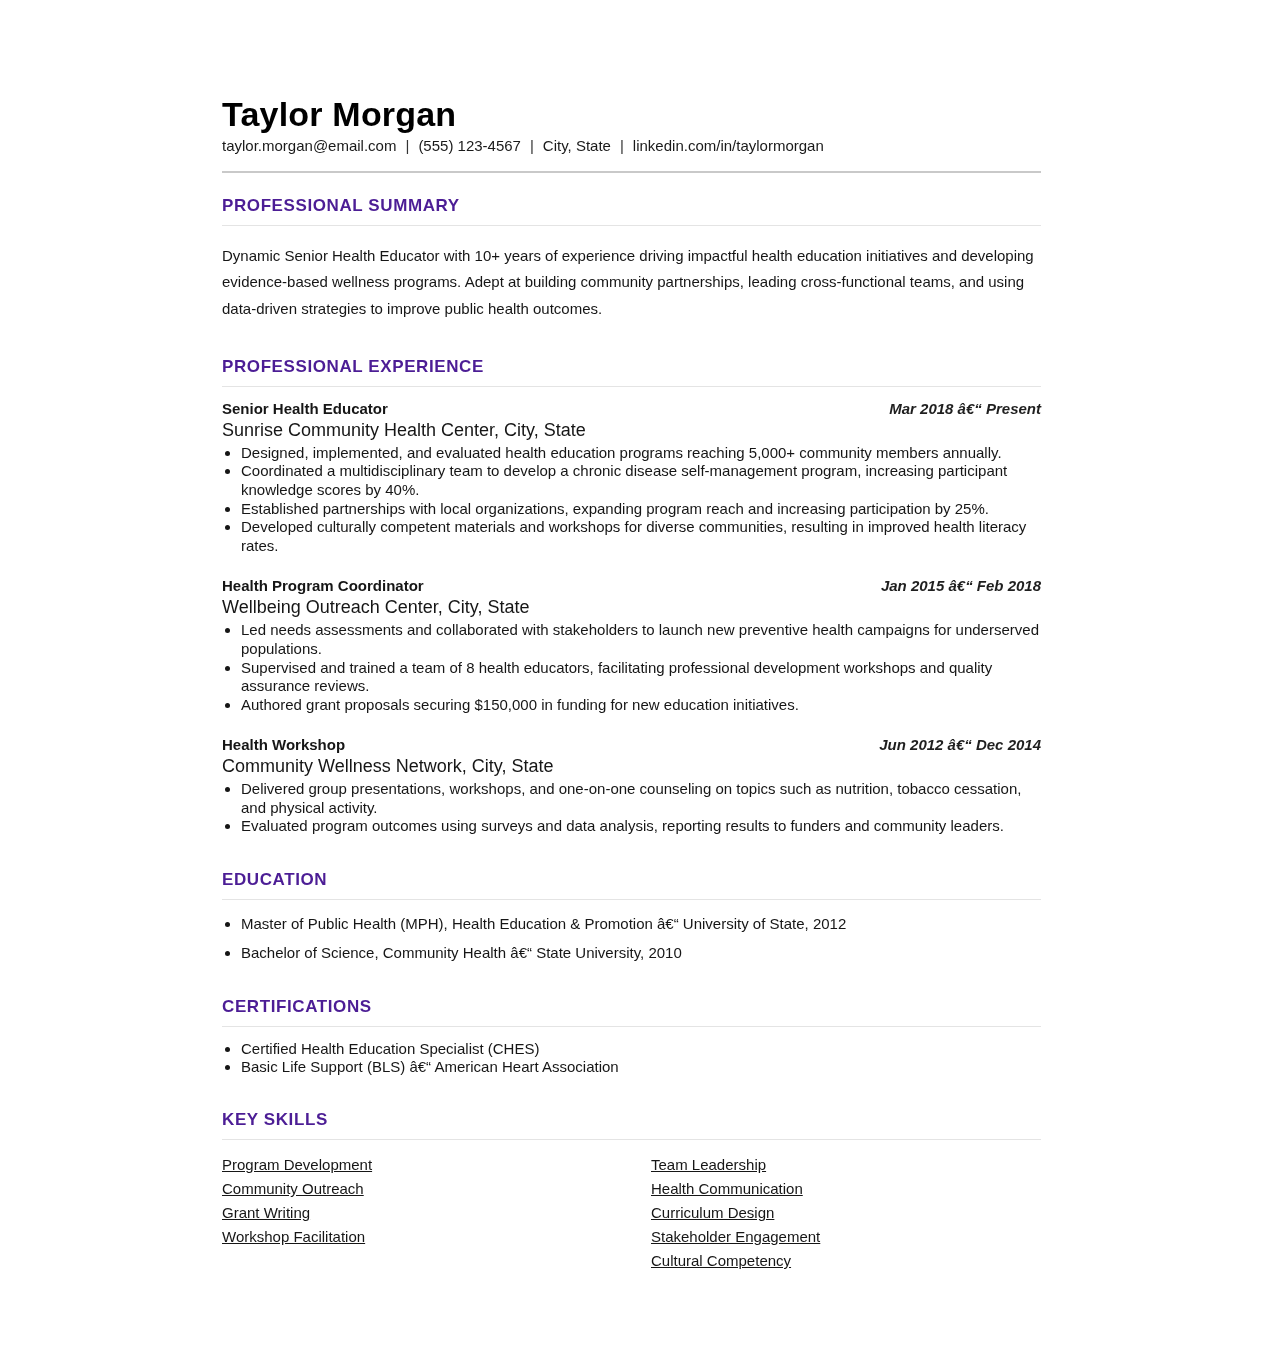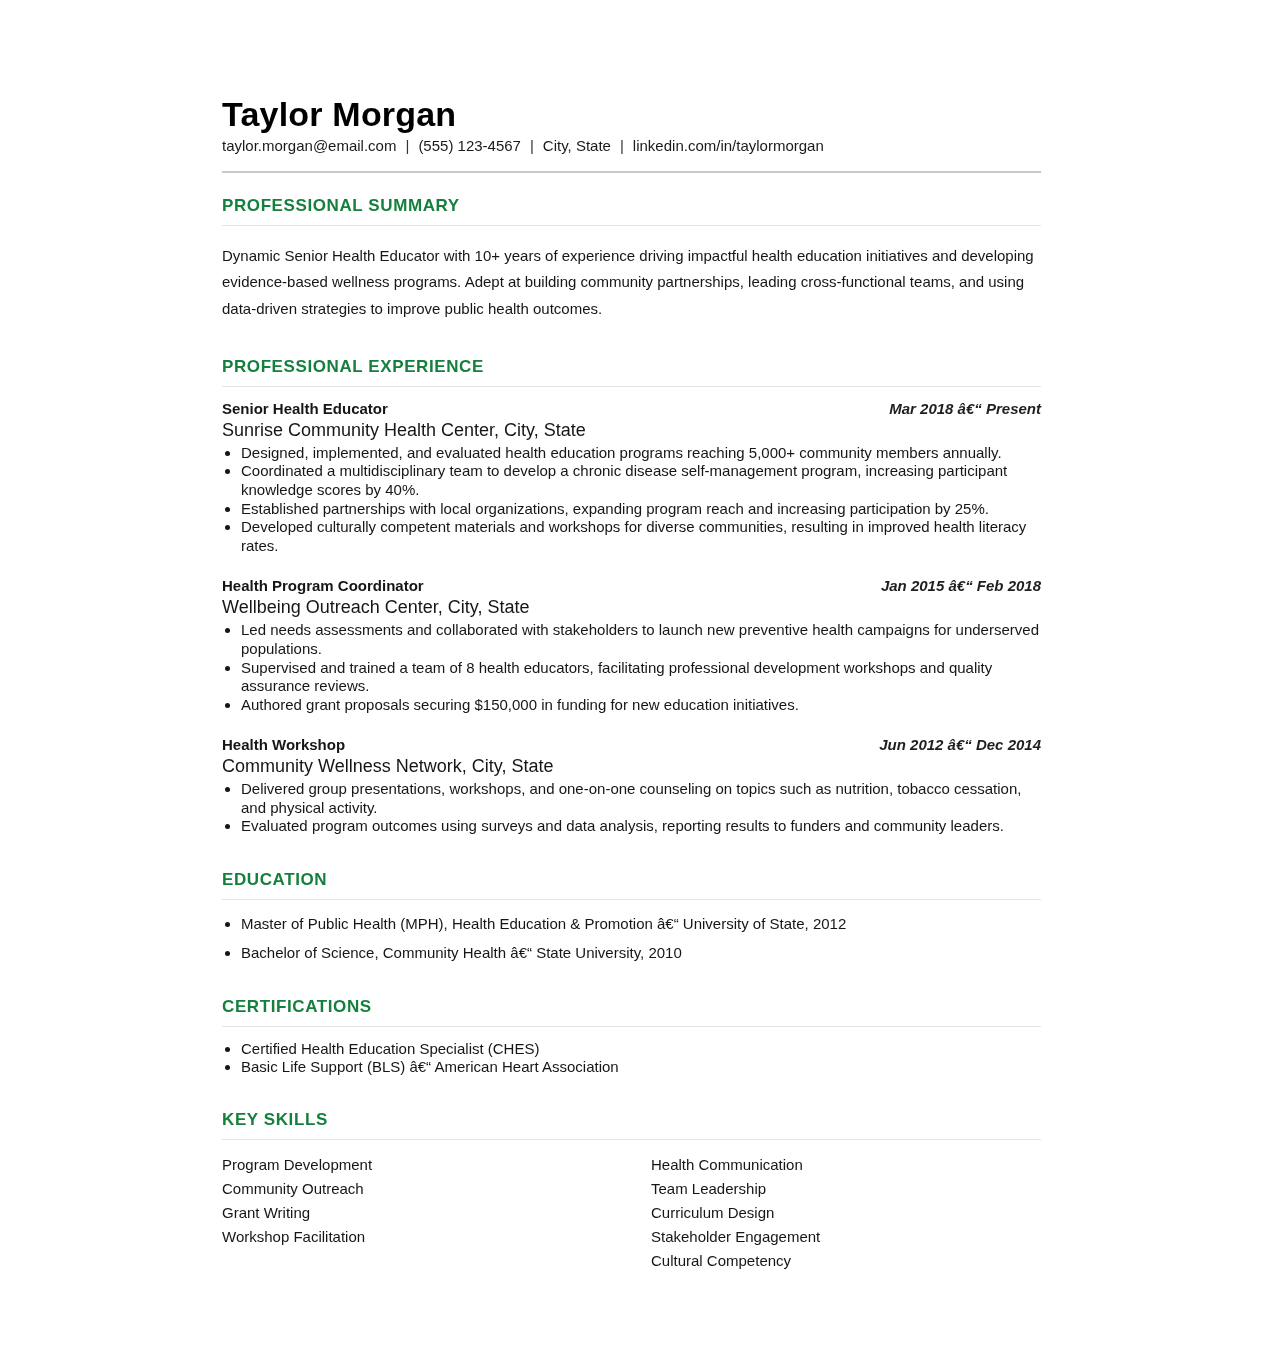--- a/index.html
+++ b/index.html
@@ -41,21 +41,21 @@
     border-top: 2px solid #c9c9c9;
     margin: 17px 0 0 0;
   }
   
   section { margin-top: 34px; }
   section.summary { margin-top: 23px; }
   h2.section-heading {
     font-size: 17px;
     font-weight: bold;
     letter-spacing: 0.6px;
-    color: #15803d;
+    color: #4c1d95;
     margin: 0;
     padding-bottom: 9px;
     border-bottom: 1px solid #e4e4e4;
   }
   .summary-text {
     margin: 17px 0 0 0;
     font-size: 15px;
     line-height: 1.78;
   }
   
@@ -107,20 +107,21 @@
   }
   ul.cert-list li {
     font-size: 15px;
     line-height: 1.22;
   }
   
   .skills-grid {
     margin-top: 13px;
     display: grid;
     grid-template-columns: 429px auto;
+    text-decoration: underline;
   }
   .skill-col { display: flex; flex-direction: column; }
   .skill-item {
     font-size: 15px;
     line-height: 1.6;
   }
 </style>
 </head>
 <body>
 
@@ -201,22 +202,22 @@
   <section>
     <h2 class="section-heading">KEY SKILLS</h2>
     <div class="skills-grid">
       <div class="skill-col">
         <span class="skill-item">Program Development</span>
         <span class="skill-item">Community Outreach</span>
         <span class="skill-item">Grant Writing</span>
         <span class="skill-item">Workshop Facilitation</span>
       </div>
       <div class="skill-col">
+        <span class="skill-item">Team Leadership</span>
         <span class="skill-item">Health Communication</span>
-        <span class="skill-item">Team Leadership</span>
         <span class="skill-item">Curriculum Design</span>
         <span class="skill-item">Stakeholder Engagement</span>
         <span class="skill-item">Cultural Competency</span>
       </div>
     </div>
   </section>
 
 </div>
 
 </body></html>

